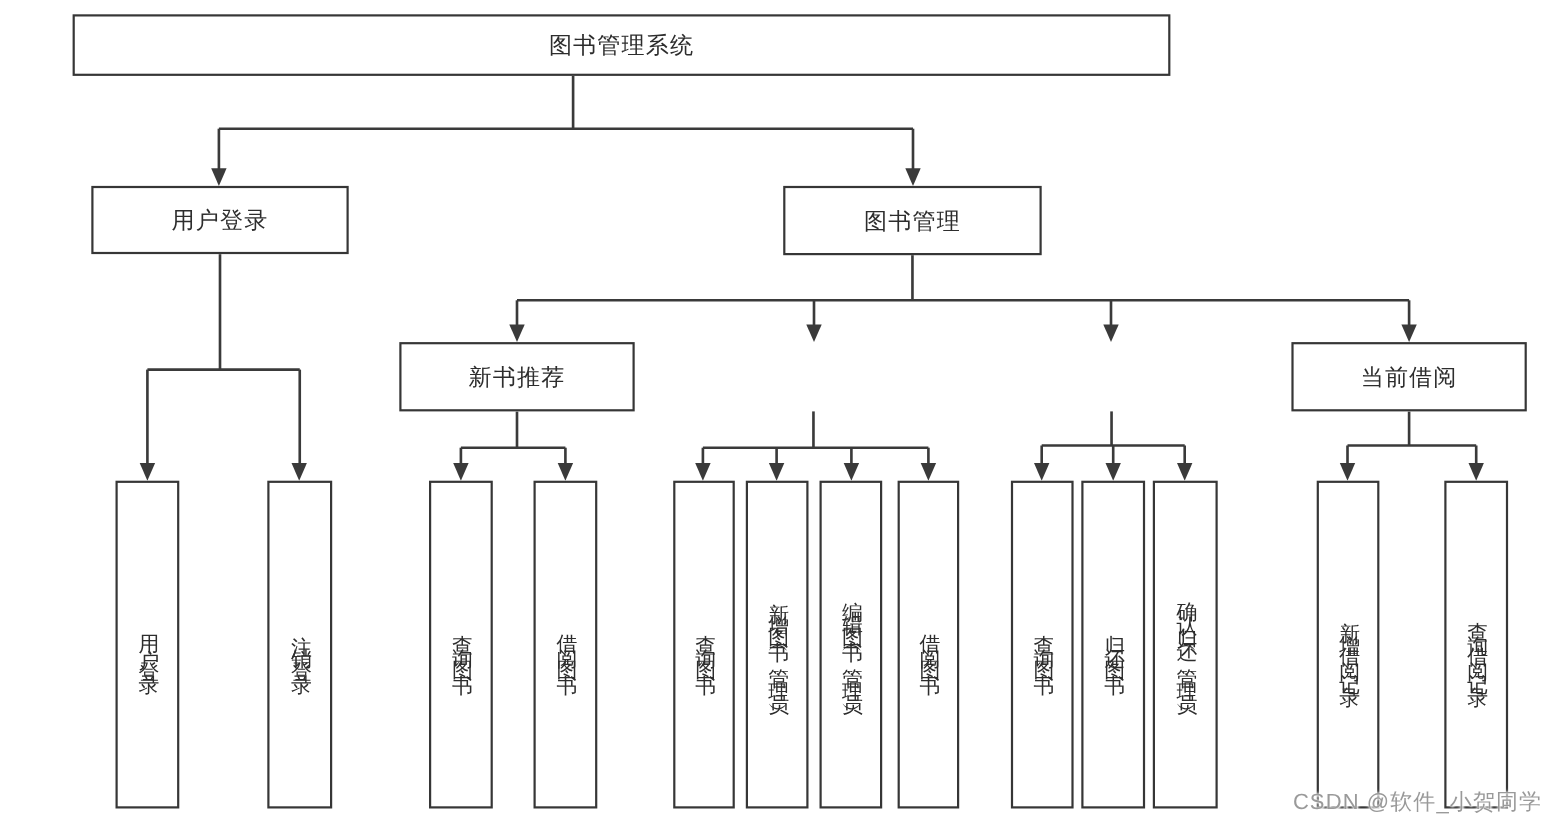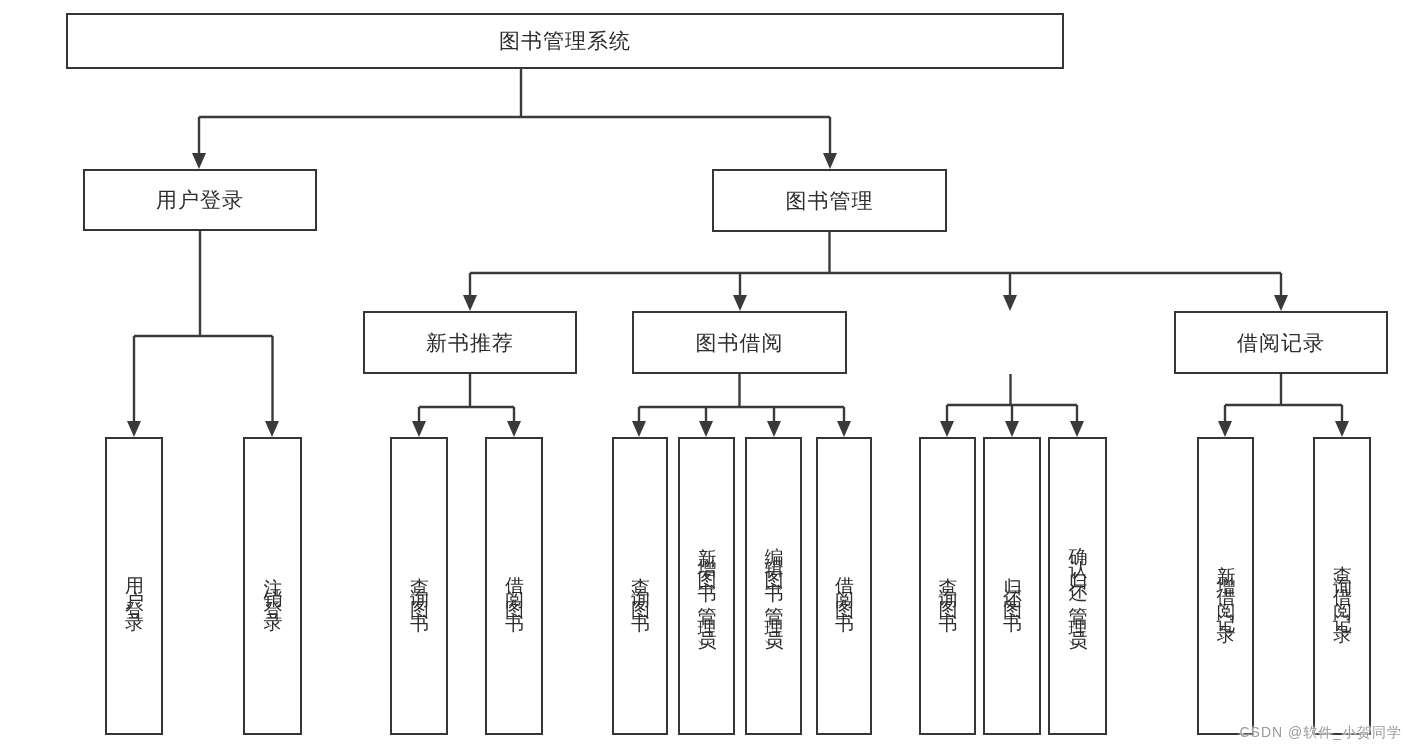--- a/index.html
+++ b/index.html
@@ -31,21 +31,21 @@
   .vbox .vtext{
     writing-mode:vertical-rl;
     letter-spacing:12px;
     line-height:1.1;
     max-height:286px;
   }
   .watermark{
     position:absolute;
     right:3px;
     bottom:5px;
-    font-size:14px;
+    font-size:20px;
     letter-spacing:1px;
     color:#9a9a9a;
     text-shadow:0 0 2px #fff,0 0 4px #fff,1px 1px 2px #fff;
     z-index:5;
     white-space:nowrap;
   }
 </style>
 </head>
 <body>
 
@@ -116,22 +116,21 @@
       <polygon points="1335,421 1349,421 1342,437"></polygon>
     </g>
   </svg>
 
   <div class="box hbox root" style="left:22px;top:13px;width:998px;height:56px;margin-left:44px;">图书管理系统</div>
 
   <div class="box hbox" style="left:83px;top:169px;width:234px;height:62px;">用户登录</div>
   <div class="box hbox" style="left:712px;top:169px;width:235px;height:63px;">图书管理</div>
 
   <div class="box hbox" style="left:363px;top:311px;width:214px;height:63px;">新书推荐</div>
-  <div class="box hbox" style="left:632px;top:311px;width:215px;height:63px;">图书借阅</div>
-  <div class="box hbox" style="left:1174px;top:311px;width:214px;height:63px;">借阅记录</div>
+  <div class="box hbox" style="left:1174px;top:311px;width:214px;height:63px;">当前借阅</div>
 
   <div class="box vbox" style="left:105px;top:437px;width:58px;height:298px;">
     <span class="vtext">用户登录</span>
   </div>
   <div class="box vbox" style="left:243px;top:437px;width:59px;height:298px;">
     <span class="vtext">注销登录</span>
   </div>
 
   <div class="box vbox" style="left:390px;top:437px;width:58px;height:298px;">
     <span class="vtext">查询图书</span>

